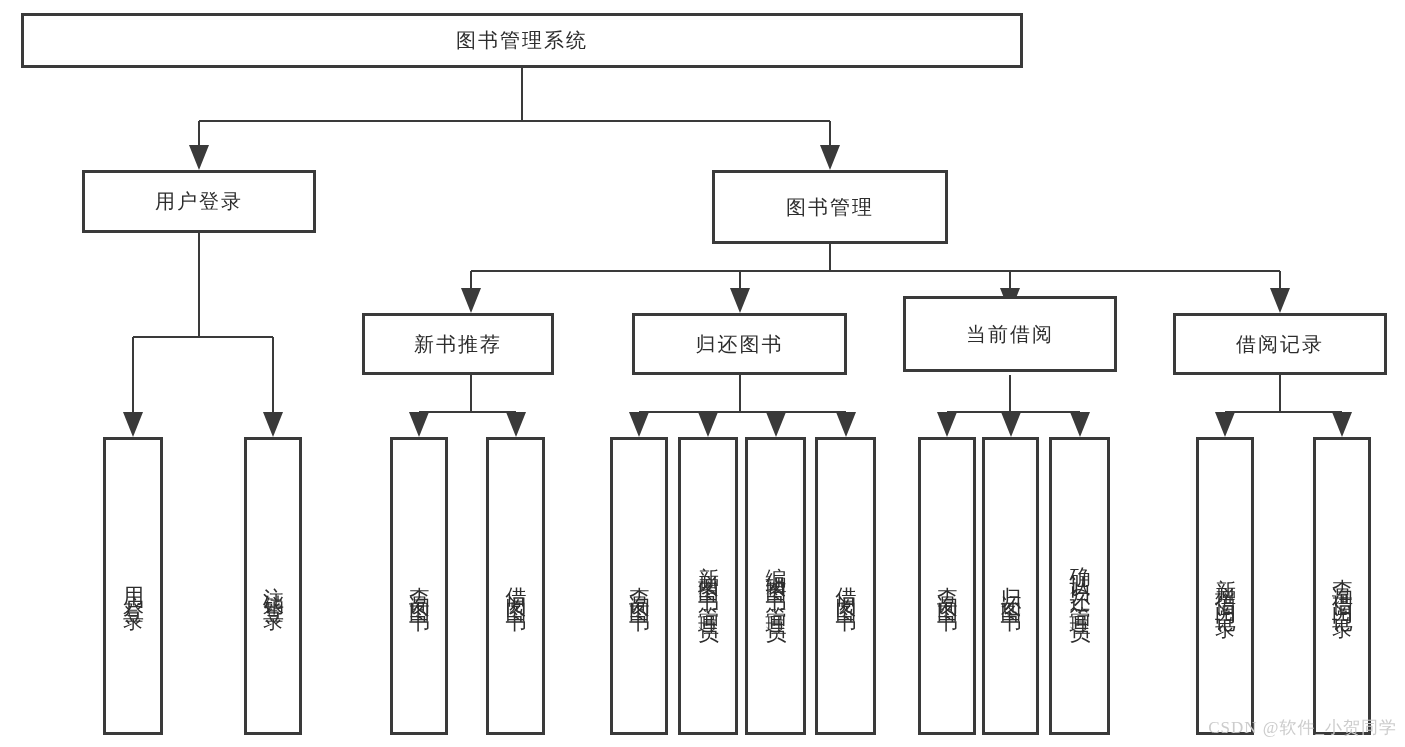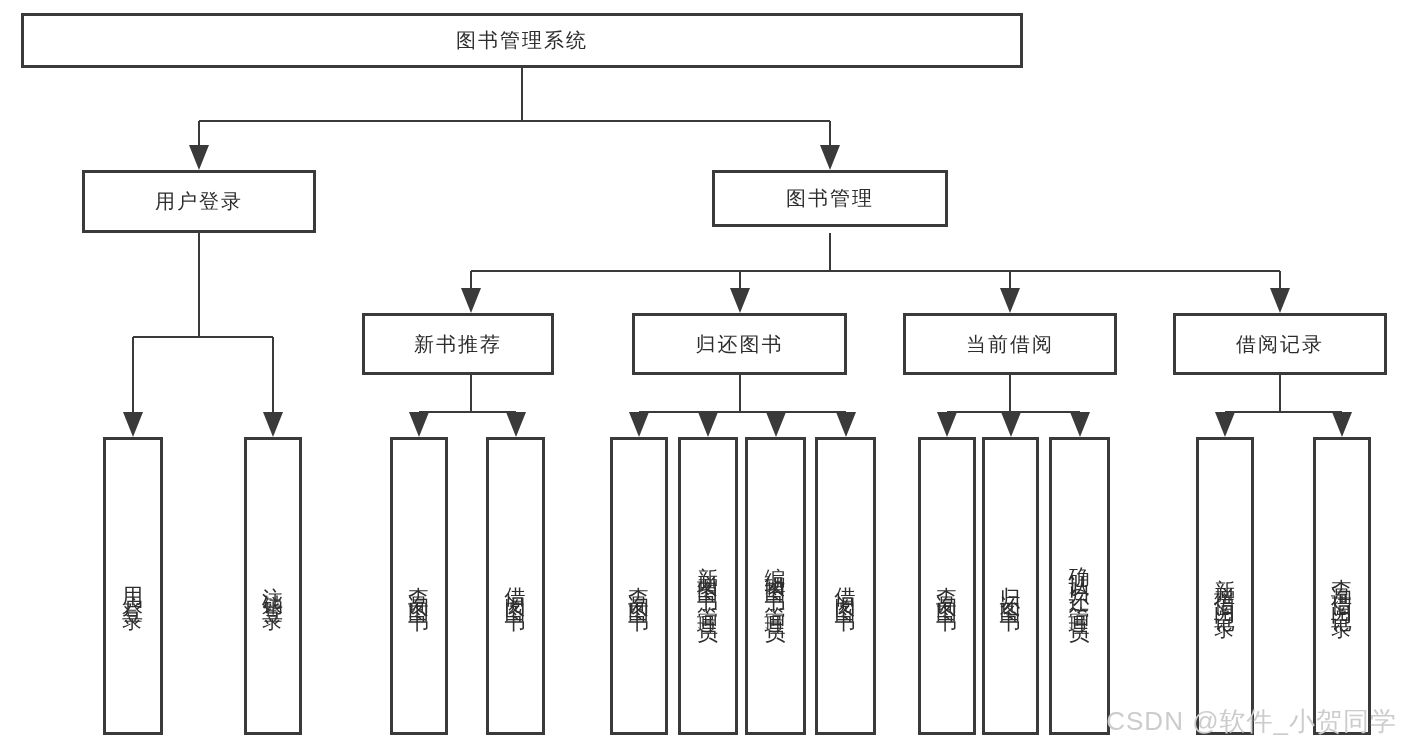--- a/index.html
+++ b/index.html
@@ -1,33 +1,33 @@
 <!DOCTYPE html>
 <html><head>
 <meta charset="utf-8">
 <style>
   html,body{margin:0;padding:0;background:#ffffff;}
   .canvas{
     position:relative;width:1405px;height:747px;background:#ffffff;
-    font-family:Liberation Sans, sans-serif;overflow:hidden;
+    font-family:Liberation Serif, serif;overflow:hidden;
   }
   .connectors{position:absolute;left:0;top:0;width:1405px;height:747px;}
   .node{
     position:absolute;box-sizing:border-box;background:#ffffff;
     border:3px solid #3a3a3a;display:flex;align-items:center;justify-content:center;
     color:#2d2d2d;
   }
   .hnode .lbl{font-size:20px;letter-spacing:2px;white-space:nowrap;}
   .vnode .lbl{
     writing-mode:vertical-rl;text-orientation:mixed;
     font-size:21px;letter-spacing:8px;line-height:1;
   }
   .watermark{
     position:absolute;right:8px;bottom:8px;z-index:5;
-    font-size:26px;color:#cccccc;letter-spacing:1px;white-space:nowrap;
+    font-size:17px;color:#cccccc;letter-spacing:1px;white-space:nowrap;
   }
 </style>
 </head>
 <body>
 
 <div class="canvas">
 
   <svg class="connectors" viewBox="0 0 1405 747" xmlns="http://www.w3.org/2000/svg">
     <g stroke="#3a3a3a" stroke-width="2.8" fill="none" shape-rendering="crispEdges">
 
@@ -68,31 +68,31 @@
     </g>
   </svg>
 
   <div class="node hnode" style="left:21px;top:13px;width:1002px;height:55px">
     <span class="lbl">图书管理系统</span>
   </div>
 
   <div class="node hnode" style="left:82px;top:170px;width:234px;height:63px">
     <span class="lbl">用户登录</span>
   </div>
-  <div class="node hnode" style="left:712px;top:170px;width:236px;height:57px">
+  <div class="node hnode" style="left:712px;top:170px;width:236px;height:74px">
     <span class="lbl">图书管理</span>
   </div>
 
   <div class="node hnode" style="left:362px;top:313px;width:192px;height:62px">
     <span class="lbl">新书推荐</span>
   </div>
   <div class="node hnode" style="left:632px;top:313px;width:215px;height:62px">
     <span class="lbl">归还图书</span>
   </div>
-  <div class="node hnode" style="left:903px;top:313px;width:214px;height:62px">
+  <div class="node hnode" style="left:903px;top:296px;width:214px;height:76px">
     <span class="lbl">当前借阅</span>
   </div>
   <div class="node hnode" style="left:1173px;top:313px;width:214px;height:62px">
     <span class="lbl">借阅记录</span>
   </div>
 
   <div class="node vnode" style="left:103px;top:437px;width:60px;height:298px">
     <span class="lbl">用户登录</span>
   </div>
   <div class="node vnode" style="left:244px;top:437px;width:58px;height:298px">

